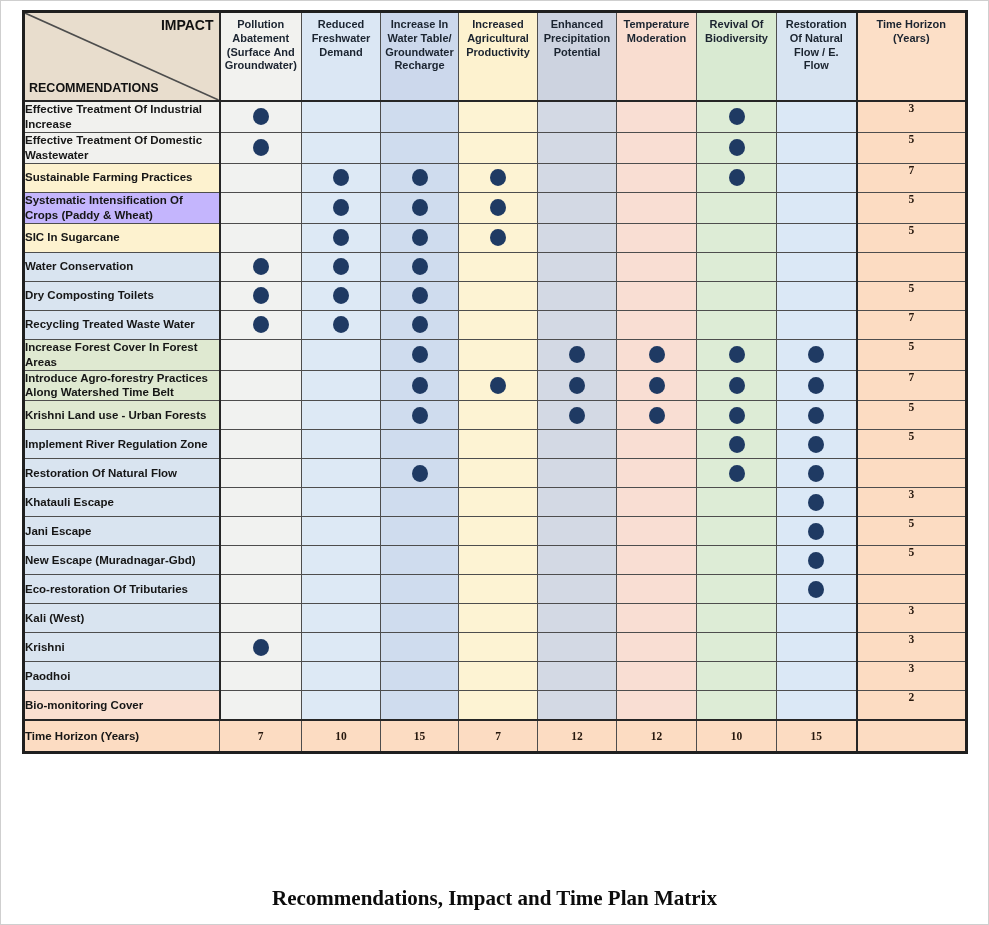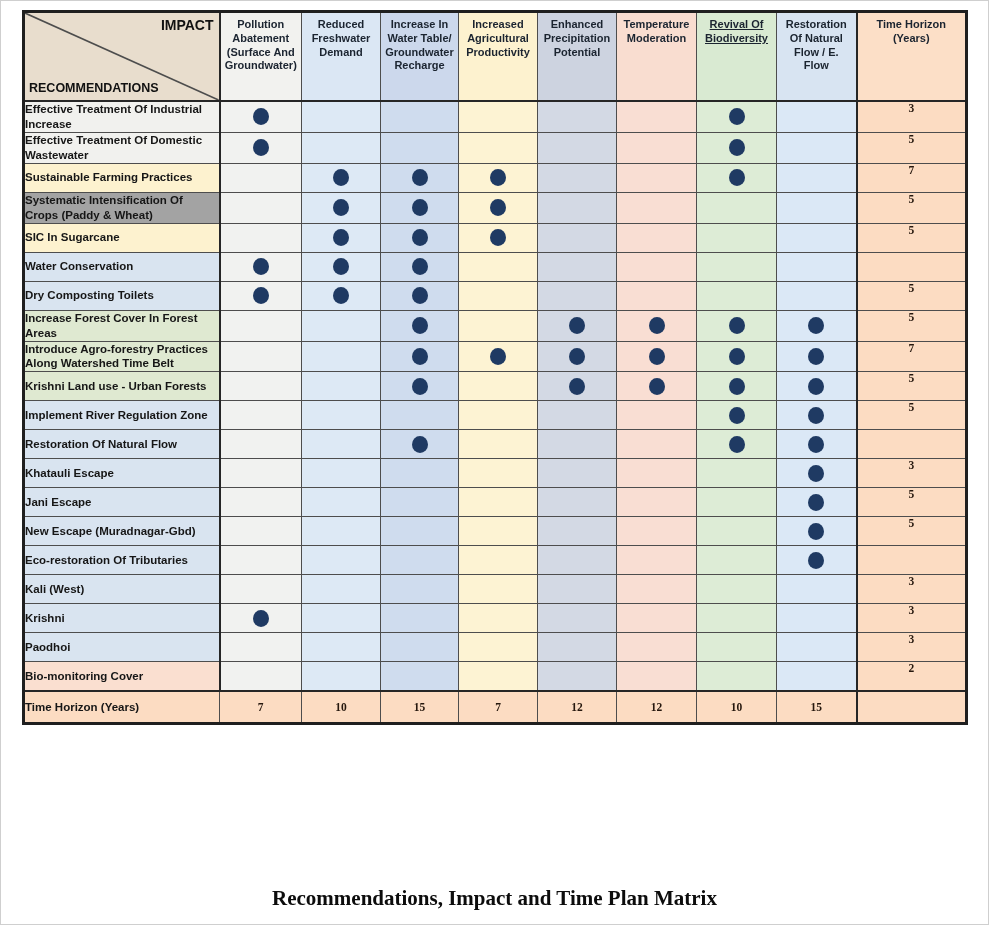--- a/index.html
+++ b/index.html
@@ -95,21 +95,21 @@
         <span class="corner-impact">IMPACT</span>
         <span class="corner-reco">RECOMMENDATIONS</span>
       </th>
 
     <th style="background: rgb(242, 242, 239);">Pollution Abatement (Surface And Groundwater)</th>
         <th style="background: rgb(219, 231, 244);">Reduced Freshwater Demand</th>
         <th style="background: rgb(204, 216, 236);">Increase In Water Table/ Groundwater Recharge</th>
         <th style="background: rgb(253, 242, 207);">Increased Agricultural Productivity</th>
         <th style="background: rgb(205, 211, 224);">Enhanced Precipitation Potential</th>
         <th style="background: rgb(249, 221, 208);">Temperature Moderation</th>
-        <th style="background: rgb(217, 234, 210); text-decoration: underline;">Revival Of Biodiversity</th>
+        <th style="background: rgb(217, 234, 210);">Revival Of Biodiversity</th>
         <th style="background: rgb(216, 228, 242);">Restoration Of Natural Flow / E. Flow</th>
         <th class="time-head" style="background: rgb(252, 223, 199);">Time Horizon (Years)</th>
       </tr>
   </thead>
   <tbody>
 
   <tr>
         <td class="label-cell" style="background: rgb(241, 241, 238);">Effective Treatment Of Industrial Increase</td>
         <td class="impact-cell" style="background: rgb(241, 242, 240);">
           <div class="dot" style="background: rgb(31, 58, 99);"></div>
@@ -155,21 +155,21 @@
         </td>
         <td class="impact-cell" style="background: rgb(211, 217, 228);"></td>
         <td class="impact-cell" style="background: rgb(249, 222, 211);"></td>
         <td class="impact-cell" style="background: rgb(221, 236, 214);">
           <div class="dot" style="background: rgb(31, 58, 99);"></div>
         </td>
         <td class="impact-cell" style="background: rgb(219, 232, 246);"></td>
         <td class="time-cell" style="background: rgb(252, 220, 194);">7</td>
       </tr>
       <tr>
-        <td class="label-cell" style="background: #a3a3a3;">Systematic Intensification Of Crops (Paddy &amp; Wheat)</td>
+        <td class="label-cell" style="background: #c4b5fd;">Systematic Intensification Of Crops (Paddy &amp; Wheat)</td>
         <td class="impact-cell" style="background: rgb(241, 242, 240);"></td>
         <td class="impact-cell" style="background: rgb(221, 233, 245);">
           <div class="dot" style="background: rgb(31, 58, 99);"></div>
         </td>
         <td class="impact-cell" style="background: rgb(207, 220, 238);">
           <div class="dot" style="background: rgb(31, 58, 99);"></div>
         </td>
         <td class="impact-cell" style="background: rgb(253, 243, 211);">
           <div class="dot" style="background: rgb(31, 58, 99);"></div>
         </td>
@@ -225,20 +225,38 @@
         </td>
         <td class="impact-cell" style="background: rgb(207, 220, 238);">
           <div class="dot" style="background: rgb(31, 58, 99);"></div>
         </td>
         <td class="impact-cell" style="background: rgb(253, 243, 211);"></td>
         <td class="impact-cell" style="background: rgb(211, 217, 228);"></td>
         <td class="impact-cell" style="background: rgb(249, 222, 211);"></td>
         <td class="impact-cell" style="background: rgb(221, 236, 214);"></td>
         <td class="impact-cell" style="background: rgb(219, 232, 246);"></td>
         <td class="time-cell" style="background: rgb(252, 220, 194);">5</td>
+      </tr>
+      <tr>
+        <td class="label-cell" style="background: rgb(217, 228, 240);">Recycling Treated Waste Water</td>
+        <td class="impact-cell" style="background: rgb(241, 242, 240);">
+          <div class="dot" style="background: rgb(31, 58, 99);"></div>
+        </td>
+        <td class="impact-cell" style="background: rgb(221, 233, 245);">
+          <div class="dot" style="background: rgb(31, 58, 99);"></div>
+        </td>
+        <td class="impact-cell" style="background: rgb(207, 220, 238);">
+          <div class="dot" style="background: rgb(31, 58, 99);"></div>
+        </td>
+        <td class="impact-cell" style="background: rgb(253, 243, 211);"></td>
+        <td class="impact-cell" style="background: rgb(211, 217, 228);"></td>
+        <td class="impact-cell" style="background: rgb(249, 222, 211);"></td>
+        <td class="impact-cell" style="background: rgb(221, 236, 214);"></td>
+        <td class="impact-cell" style="background: rgb(219, 232, 246);"></td>
+        <td class="time-cell" style="background: rgb(252, 220, 194);">7</td>
       </tr>
       <tr>
         <td class="label-cell" style="background: rgb(223, 233, 209);">Increase Forest Cover In Forest Areas</td>
         <td class="impact-cell" style="background: rgb(241, 242, 240);"></td>
         <td class="impact-cell" style="background: rgb(221, 233, 245);"></td>
         <td class="impact-cell" style="background: rgb(207, 220, 238);">
           <div class="dot" style="background: rgb(31, 58, 99);"></div>
         </td>
         <td class="impact-cell" style="background: rgb(253, 243, 211);"></td>
         <td class="impact-cell" style="background: rgb(211, 217, 228);">

